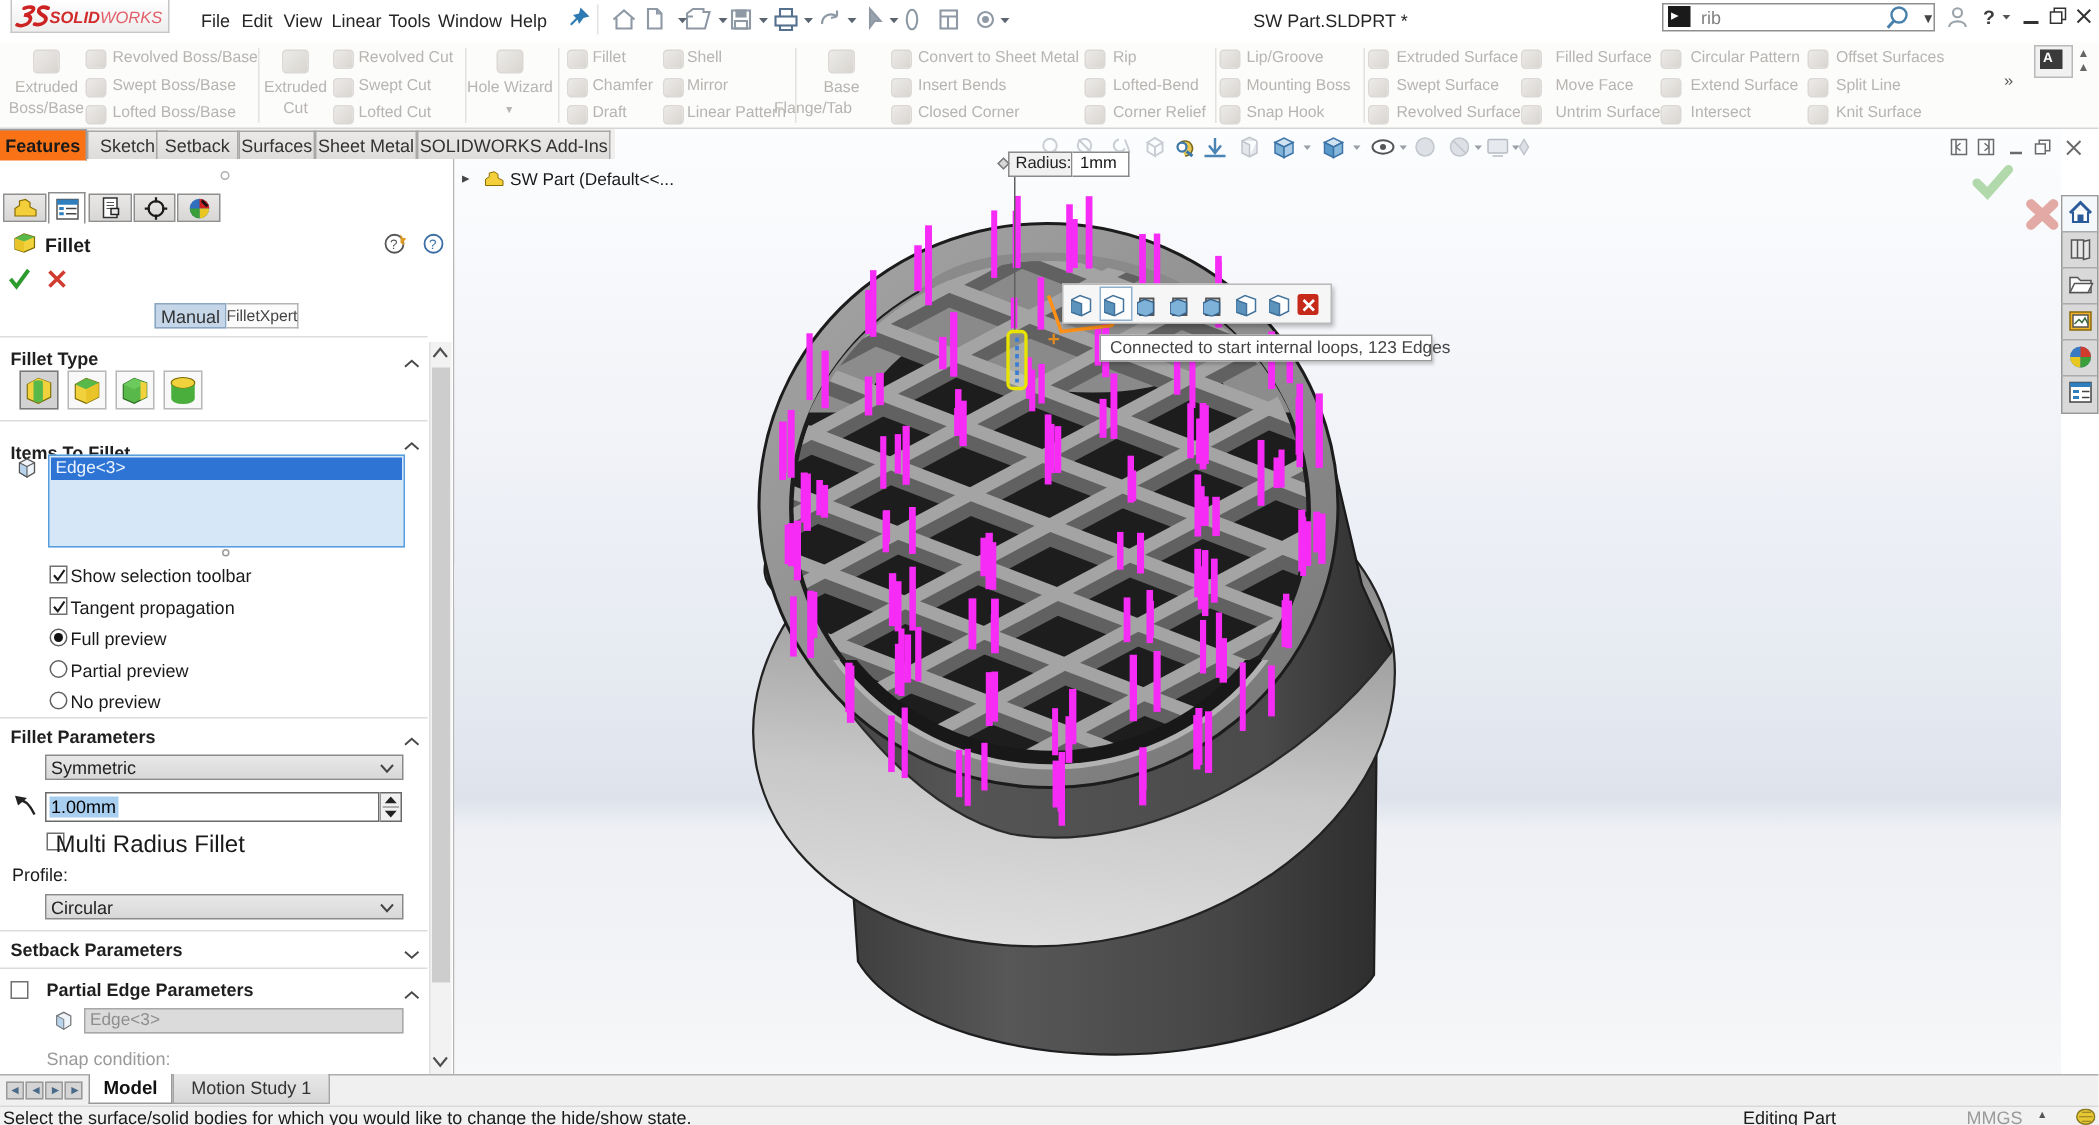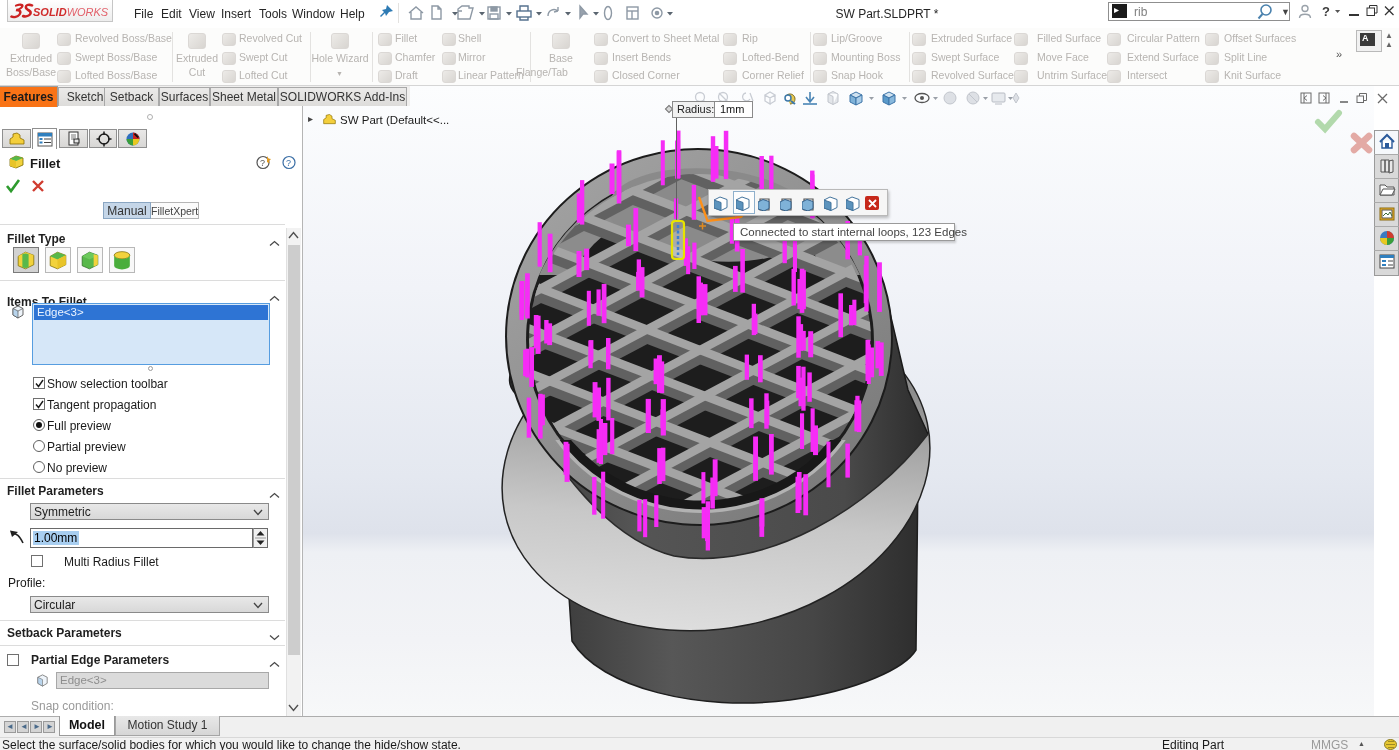--- a/index.html
+++ b/index.html
@@ -13,21 +13,21 @@
 <svg class="abs" style="left:10px;top:2px" width="100" height="19" viewBox="0 0 100 19">
 <g fill="none" stroke="#cc2222" stroke-width="2.4" stroke-linecap="round" transform="skewX(-14) translate(4,0)">
 <path d="M3,3.5 C8,1.5 11,3.5 8.5,6 C7,7.5 5,8 4,8 C6,8 9,8.5 9,11 C9,14.5 4,16 1,14.5"></path>
 <path d="M19,3.5 C14,1.5 11.5,4 14,6.5 C15.5,8 18,8.5 19,10 C20.5,12.5 17,15.5 12.5,14"></path>
 </g>
 <text x="23" y="13.5" font-size="11" font-style="italic" font-weight="bold" fill="#d02c2c" font-family="Liberation Sans">SOLID<tspan fill="#e2606a" font-weight="normal">WORKS</tspan></text>
 </svg>
 <div class="abs t12" style="left:134px;top:7px">File</div>
 <div class="abs t12" style="left:161px;top:7px">Edit</div>
 <div class="abs t12" style="left:189px;top:7px">View</div>
-<div class="abs t12" style="left:221px;top:7px">Insert</div>
+<div class="abs t12" style="left:221px;top:7px">Linear</div>
 <div class="abs t12" style="left:259px;top:7px">Tools</div>
 <div class="abs t12" style="left:292px;top:7px">Window</div>
 <div class="abs t12" style="left:340px;top:7px">Help</div>
 <svg class="abs" style="left:378px;top:4px" width="16" height="16" viewBox="0 0 16 16">
     <path d="M9,1 L15,7 L11,8 L8,12 L7,9 L3,13 L2,12 L6,8 L4,6 L8,5 Z" fill="#2e7bb4"></path>
   </svg>
 <div class="sep" style="left:398px;top:3px;height:20px"></div>
 <svg class="abs" style="left:405px;top:3px" width="270" height="20" viewBox="0 0 270 20">
 <g stroke="#8e99a5" stroke-width="1.4" fill="none">
 <path d="M4,10 L11,4 L18,10 M6,9 L6,16 L16,16 L16,9"></path>
@@ -317,21 +317,21 @@
 <div class="abs" style="left:30px;top:528px;width:223px;height:20px;background:#fff;border:1px solid #6a6a6a"></div>
 <div class="abs" style="left:33px;top:531px;width:46px;height:14px;background:#a8cef0"></div>
 <div class="abs" style="left:34px;top:531px;font-size:12px;color:#000000">1.00mm</div>
 <div class="abs" style="left:253px;top:528px;width:15px;height:20px;background:#f0f0f0;border:1px solid #6a6a6a;border-left:1px solid #9a9a9a"></div>
 <svg class="abs" style="left:255px;top:531px" width="11" height="15" viewBox="0 0 11 15">
     <path d="M5.5,0 L9.5,4.5 L1.5,4.5 Z" fill="#222"></path>
     <path d="M5.5,14 L1.5,9.5 L9.5,9.5 Z" fill="#222"></path>
     <line x1="0" y1="7" x2="11" y2="7" stroke="#9a9a9a"></line>
   </svg>
 <div class="abs" style="left:31px;top:555px;width:12px;height:12px;background:#fff;border:1px solid #707070"></div>
-<div class="abs" style="left:64px;top:555px;font-size:12px;color:#1a1a1a;white-space:nowrap">Multi Radius Fillet</div>
+<div class="abs" style="left:37px;top:555px;font-size:16px;color:#1a1a1a;white-space:nowrap">Multi Radius Fillet</div>
 <div class="abs" style="left:8px;top:576px;font-size:12px;color:#1a1a1a;white-space:nowrap">Profile:</div>
 <div class="abs" style="left:30px;top:596px;width:239px;height:17px;background:linear-gradient(#e8e8e8,#d8d8d8);border:1px solid #8a8a8a"></div>
 <div class="abs" style="left:34px;top:598px;font-size:12px;color:#222">Circular</div>
 <svg class="abs" style="left:253px;top:602px" width="10" height="7" viewBox="0 0 10 7">
     <path d="M1,1 L5,5.5 L9,1" fill="none" stroke="#444" stroke-width="1.3"></path>
   </svg>
 <div class="abs" style="left:0px;top:620px;width:285px;height:1px;background:#dcdcdc"></div>
 <div class="abs" style="left:7px;top:626px;font-size:12px;font-weight:bold;color:#1f1f1f">Setback Parameters</div>
 <div class="abs" style="left:269px;top:627px"><svg width="11" height="7" viewBox="0 0 11 7">
       <path d="M1,1.5 L5.5,5.5 L10,1.5" fill="none" stroke="#4a4a4a" stroke-width="1.3"></path>

